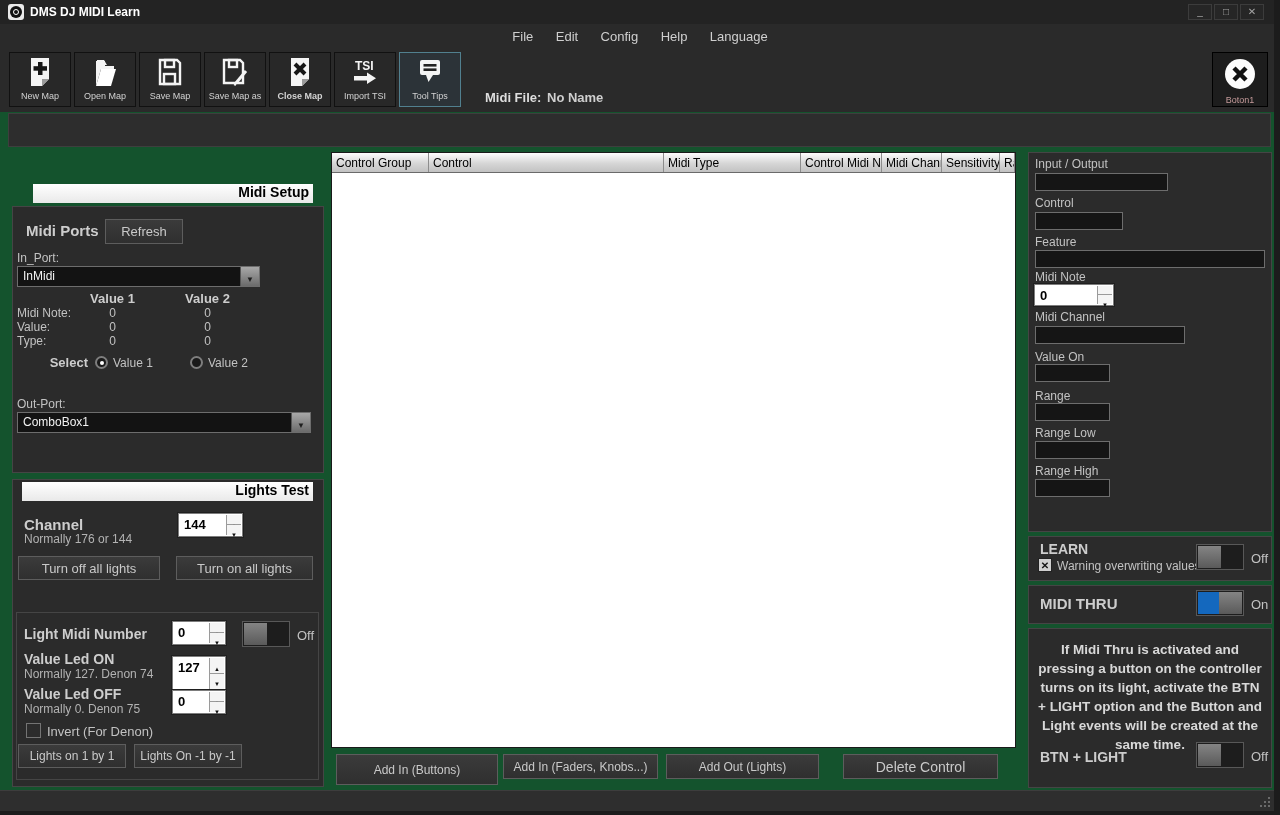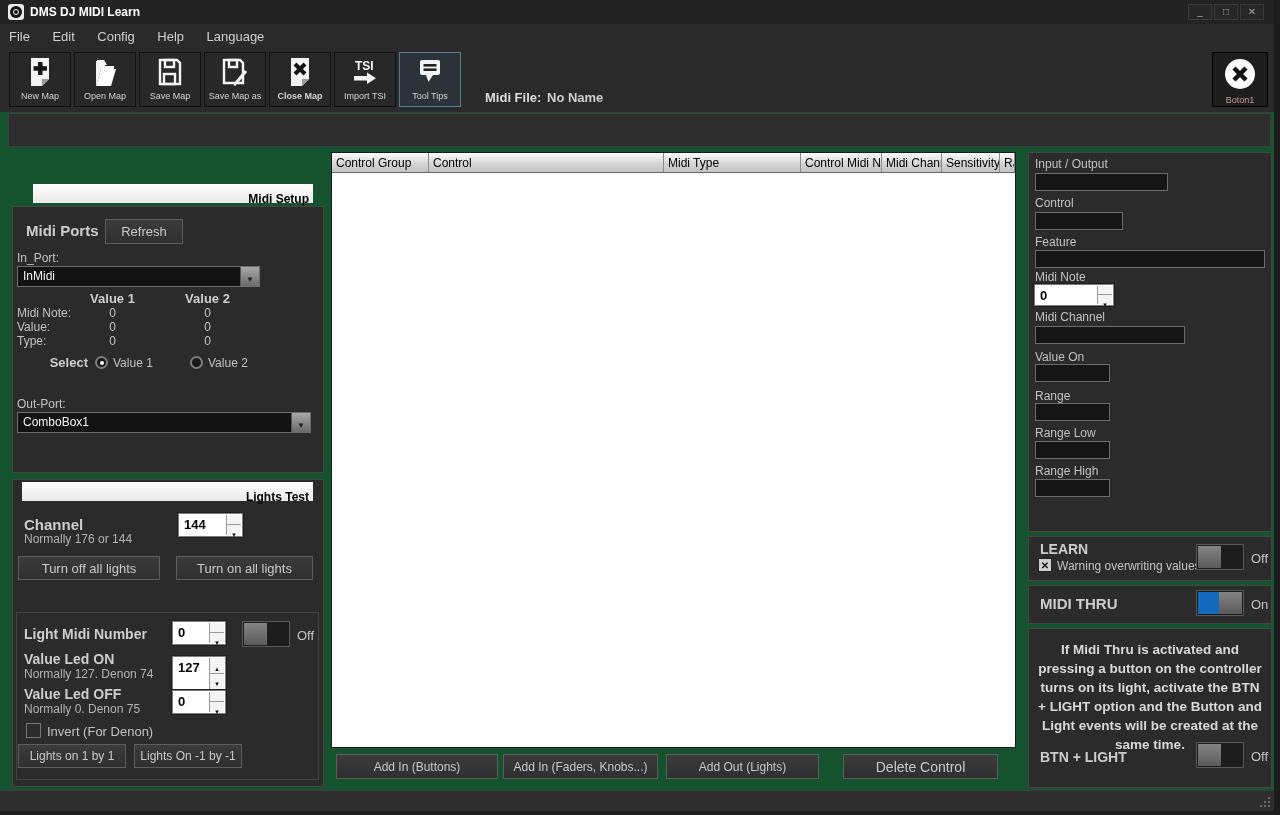--- a/index.html
+++ b/index.html
@@ -12,41 +12,41 @@
   
   .titlebar { left:0; top:0; width:1280px; height:24px; background:#232323; }
   .app-icon { left:8px; top:4px; width:16px; height:16px; background:#e9e9e9; border-radius:3px; }
   .app-icon .disc { position:absolute; left:2px; top:2px; width:12px; height:12px; border-radius:50%; background:#111; }
   .app-icon .ring { position:absolute; left:5px; top:5px; width:6px; height:6px; border-radius:50%; border:1.5px solid #fff; }
   .title-text { left:30px; top:5px; color:#ffffff; font-size:12px; font-weight:bold; }
   .winbtn { top:4px; width:24px; height:16px; border:1px solid #3c3c3c; color:#a5a5a5;
             font-size:10px; text-align:center; line-height:14px; background:#262626; }
 
   
-  .menubar { left:0; top:24px; width:1280px; height:26px; background:#2a2a2a; }
+  .menubar { left:0; top:24px; width:1280px; height:26px; background:#2a2a2a;text-align:center; }
   .menu-item { position:relative; display:inline-block; color:#cfcfcf; font-size:13px; padding:5px 9px 0 9px; }
 
   
   .toolbar { left:0; top:50px; width:1280px; height:62px; background:#2a2a2a; }
   .tbtn { top:2px; width:62px; height:55px; background:#282828; border:1px solid #111;
           text-align:center; }
   .tbtn .ticon { height:38px; display:flex; align-items:center; justify-content:center; }
   .tbtn .tlabel { color:#d2d2d2; font-size:9px; line-height:10px; }
   .tbtn.selected { border:1px solid #51808f; background:#2c3338; }
   .midi-file { top:40px; color:#dedede; font-size:13px; font-weight:bold; }
   .boton { left:1212px; top:2px; width:56px; height:55px; background:#1d1d1d; border:1px solid #000; text-align:center; }
   .boton .blabel { color:#c49a9a; font-size:9px; }
 
   
   .strip { left:8px; top:113px; width:1263px; height:34px; background:#2d2d2d; border:1px solid #3e3e3e; }
 
   
   .gbox { border:1px solid #454545; background:#2b2b2b; }
-  .hdrbar { background:linear-gradient(180deg,#ffffff,#e9e9e9); color:#000; font-size:12px;
-            font-weight:bold; text-align:right; padding:8px 4px 0 0; height:19px; }
+  .hdrbar { background:linear-gradient(180deg,#ffffff,#e9e9e9); color:#000; font-size:14px;
+            font-weight:bold; text-align:right; padding:0 4px 0 0; height:19px; }
 
   
   .btn { background:linear-gradient(180deg,#3b3b3b,#2f2f2f); border:1px solid #5d5d5d;
          color:#c9c9c9; font-size:13px; text-align:center; display:flex; align-items:center; justify-content:center; }
   .lbl { color:#c2c2c2; font-size:12px; }
   .blbl { color:#cdcdcd; font-weight:bold; }
   .note { color:#b3b3b3; font-size:12px; }
   .combo { background:#131313; border:1px solid #6d6d6d; color:#f2f2f2; font-size:12px;
            line-height:19px; padding-left:5px; }
   .combo .cbtn { position:absolute; right:0; top:0; bottom:0; width:19px;
@@ -316,21 +316,21 @@
       <div class="gh c1">Control</div>
       <div class="gh c2">Midi Type</div>
       <div class="gh c3">Control Midi Nº</div>
       <div class="gh c4">Midi Chann</div>
       <div class="gh c5">Sensitivity</div>
       <div class="gh c6">Ra</div>
     </div>
     <div class="grid-body"></div>
   </div>
 
-  <div class="abs btn" style="left:336px; top:754px; width:162px; height:25px; font-size:12px;">Add In (Buttons)</div>
+  <div class="abs btn" style="left:336px; top:754px; width:162px; height:31px; font-size:12px;">Add In (Buttons)</div>
   <div class="abs btn" style="left:503px; top:754px; width:155px; height:25px; font-size:12px;">Add In  (Faders, Knobs...)</div>
   <div class="abs btn" style="left:666px; top:754px; width:153px; height:25px; font-size:12px;">Add Out (Lights)</div>
   <div class="abs btn" style="left:843px; top:754px; width:155px; height:25px; font-size:14px;">Delete Control</div>
 
   <div class="abs gbox" style="left:1028px; top:152px; width:244px; height:380px;"></div>
 
   <div class="abs lbl" style="left:1035px; top:157px;">Input / Output</div>
   <div class="abs field" style="left:1035px; top:173px; width:133px;"></div>
 
   <div class="abs lbl" style="left:1035px; top:196px;">Control</div>

